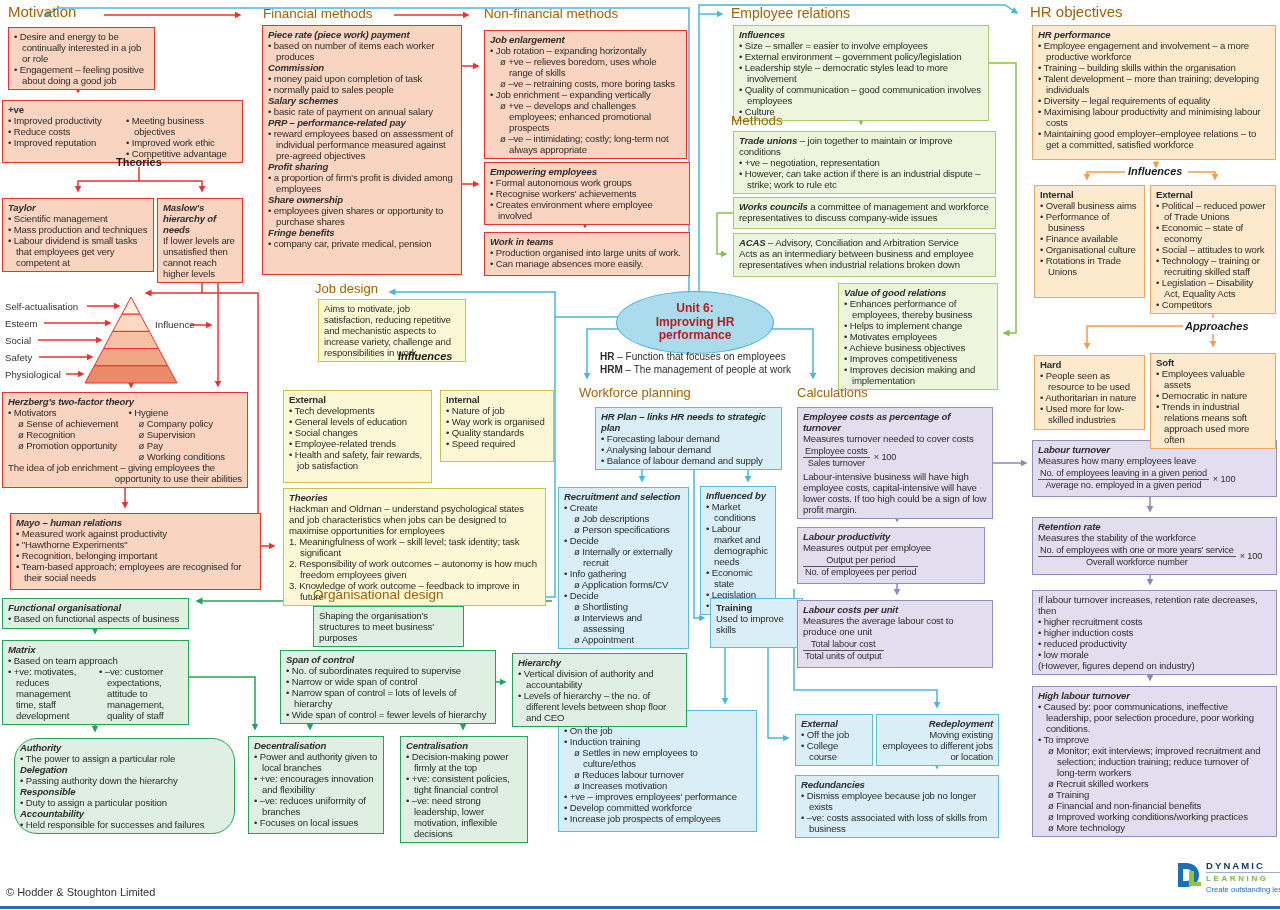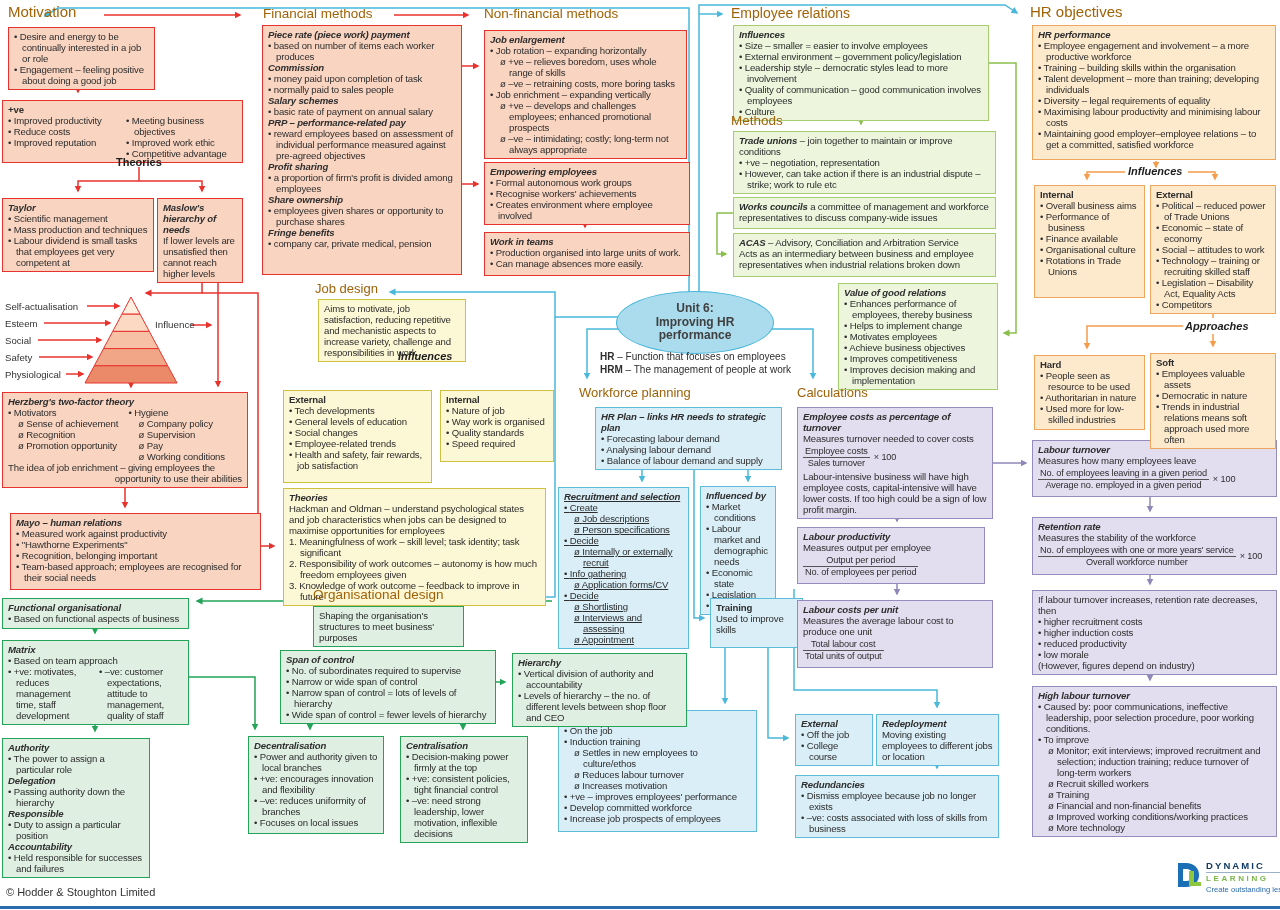--- a/index.html
+++ b/index.html
@@ -32,21 +32,21 @@
   .num{display:block;border-bottom:1px solid #555;padding:0 2px;}
   .den{display:block;padding:0 2px;}
   .hdr{position:absolute;font-weight:normal;color:#a16207;white-space:nowrap;}
   .lbl{position:absolute;color:#1d1d1d;font-size:11px;white-space:nowrap;}
   .lbl-b{font-weight:bold;}
   .lbl-bi{font-weight:bold;font-style:italic;}
   .lbl-p{font-size:9.8px;color:#333;}
   .pyrlab{position:absolute;font-size:9.6px;color:#333;white-space:nowrap;}
   .hub{position:absolute;left:616px;top:291px;width:156px;height:61px;background:#abdcee;
        border:1.5px solid #45b5d9;border-radius:50%;display:flex;flex-direction:column;
-       align-items:center;justify-content:center;font-weight:bold;font-size:12px;line-height:13.5px;color:#404040;}
+       align-items:center;justify-content:center;font-weight:bold;font-size:12px;line-height:13.5px;color:#b91c1c;}
   .defline{position:absolute;font-size:10px;color:#2e2e2e;white-space:nowrap;}
   .ldb{font-weight:bold;}
   .copyright{position:absolute;left:6px;top:886px;font-size:11px;color:#333;}
   .botrule{position:absolute;left:0;top:906px;width:1280px;height:3px;background:#2a6bad;}
   .logo{position:absolute;left:1176px;top:860px;display:flex;align-items:flex-start;gap:4px;}
   .logo .l1{font-size:9.5px;font-weight:bold;letter-spacing:2.1px;color:#123a63;}
   .logo .l2{font-size:8px;font-weight:bold;letter-spacing:2.6px;color:#7ab648;border-top:1px solid #9ab0c4;padding-top:1px;margin-top:1px;}
   .logo .l3{font-size:7.6px;color:#2a6bad;margin-top:2px;white-space:nowrap;}
 </style>
 </head>
@@ -337,21 +337,21 @@
       <div class="b">Achieve business objectives</div>
       <div class="b">Improves competitiveness</div>
       <div class="b">Improves decision making and implementation</div>
     </div>
     <div class="box blu" style="left: 595px; top: 407px; width: 187px; min-height: 63px;">
       <div class="h">HR Plan – links HR needs to strategic plan</div>
       <div class="b">Forecasting labour demand</div>
       <div class="b">Analysing labour demand</div>
       <div class="b">Balance of labour demand and supply</div>
     </div>
-    <div class="box blu" style="left: 558px; top: 487px; width: 131px; min-height: 152px; text-decoration: underline;">
+    <div class="box blu" style="left: 558px; top: 487px; width: 131px; min-height: 152px;">
       <div class="h">Recruitment and selection</div>
       <div class="b">Create</div>
       <div class="s">Job descriptions</div>
       <div class="s">Person specifications</div>
       <div class="b">Decide</div>
       <div class="s">Internally or externally recruit</div>
       <div class="b">Info gathering</div>
       <div class="s">Application forms/CV</div>
       <div class="b">Decide</div>
       <div class="s">Shortlisting</div>
@@ -379,21 +379,21 @@
       <div class="s">Increases motivation</div>
       <div class="b">+ve – improves employees' performance</div>
       <div class="b">Develop committed workforce</div>
       <div class="b">Increase job prospects of employees</div>
     </div>
     <div class="box blu" style="left: 795px; top: 714px; width: 78px; min-height: 44px;">
       <div class="h">External</div>
       <div class="b">Off the job</div>
       <div class="b">College course</div>
     </div>
-    <div class="box blu" style="left: 876px; top: 714px; width: 123px; min-height: 44px;">
+    <div class="box blu" style="left: 876px; top: 714px; width: 123px; min-height: 44px; text-align: right;">
       <div class="h">Redeployment</div>
       <div class="p">Moving existing employees to different jobs or location</div>
     </div>
     <div class="box blu" style="left: 795px; top: 775px; width: 204px; min-height: 52px;">
       <div class="h">Redundancies</div>
       <div class="b">Dismiss employee because job no longer exists</div>
       <div class="b">–ve: costs associated with loss of skills from business</div>
     </div>
     <div class="box pur" style="left: 797px; top: 407px; width: 196px; min-height: 103px;">
       <div class="h">Employee costs as percentage of turnover</div>
@@ -515,21 +515,21 @@
       <div class="b">Based on team approach</div>
       <div class="cols">
         <div class="col">
           <div class="b">+ve: motivates, reduces management time, staff development</div>
         </div>
         <div class="col">
           <div class="b">–ve: customer expectations, attitude to management, quality of staff</div>
         </div>
       </div>
     </div>
-    <div class="box grb" style="left: 2px; top: 738px; width: 148px; min-height: 96px;">
+    <div class="box grb" style="left: 14px; top: 738px; width: 221px; min-height: 96px; border-radius: 23px;">
       <div class="h">Authority</div>
       <div class="b">The power to assign a particular role</div>
       <div class="h">Delegation</div>
       <div class="b">Passing authority down the hierarchy</div>
       <div class="h">Responsible</div>
       <div class="b">Duty to assign a particular position</div>
       <div class="h">Accountability</div>
       <div class="b">Held responsible for successes and failures</div>
     </div>
     <div class="box grb" style="left: 313px; top: 606px; width: 151px; min-height: 33px;">

